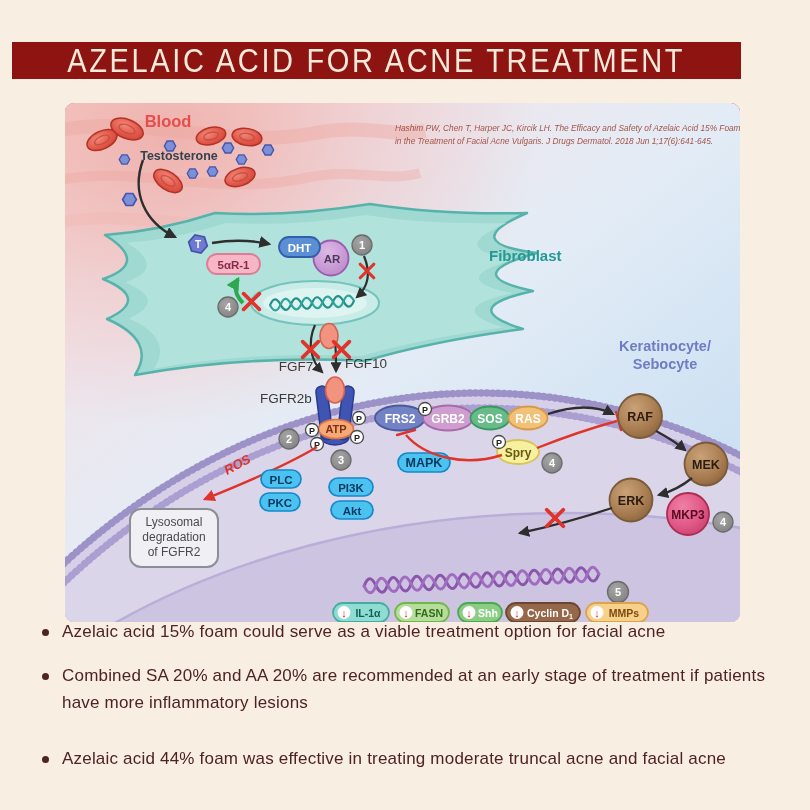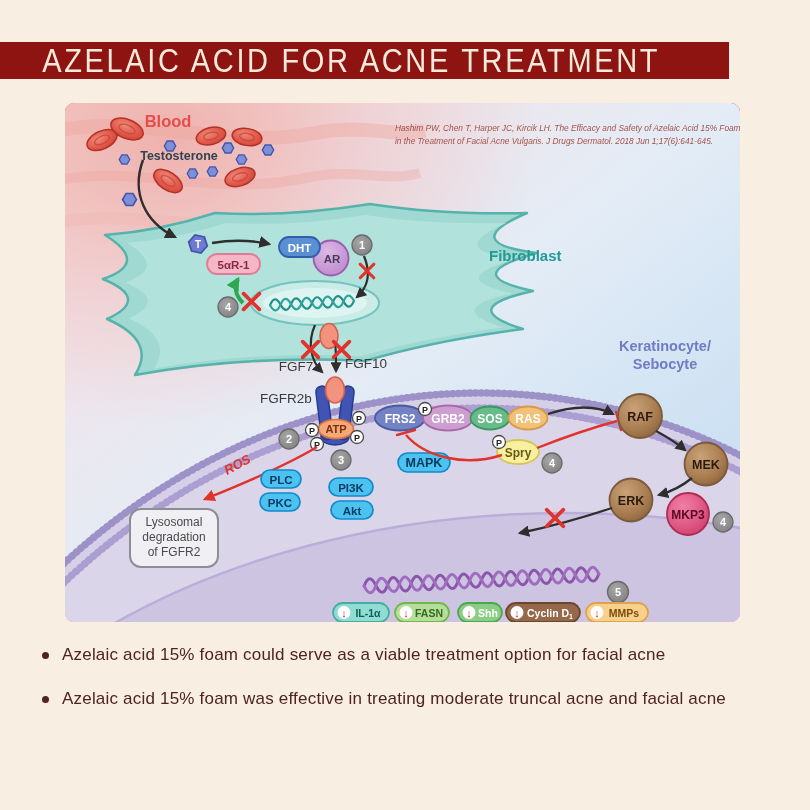--- a/index.html
+++ b/index.html
@@ -1,26 +1,26 @@
 <!DOCTYPE html>
 <html><head>
 <meta charset="utf-8">
 <style>
   html,body{margin:0;padding:0;}
   body{width:810px;height:810px;position:relative;background:#f8efe2;
        font-family:"Liberation Sans",sans-serif;overflow:hidden;}
-  .title-bar{position:absolute;left:0;top:42px;width:729px;height:37px;background:#8d1410;
-             display:flex;align-items:center;justify-content:flex-start;}
+  .title-bar{position:absolute;left:12px;top:42px;width:729px;height:37px;background:#8d1410;
+             display:flex;align-items:center;justify-content:center;}
   .title-text{font-size:33px;font-weight:400;letter-spacing:3px;color:#f7eadb;
               white-space:nowrap;transform:scaleX(.88);font-family:"Liberation Sans",sans-serif;}
   .panel{position:absolute;left:65px;top:103px;width:675px;height:519px;border-radius:9px;
          overflow:hidden;background:#be185d;}
   .panel svg{display:block;}
   svg text{font-family:"Liberation Sans",sans-serif;}
-  .bullets{position:absolute;left:42px;top:642px;width:740px;list-style:none;margin:0;padding:0;}
+  .bullets{position:absolute;left:42px;top:619px;width:740px;list-style:none;margin:0;padding:0;}
   .bullets li{display:flex;gap:13px;margin-bottom:17px;}
   .bullets li.gap-lg{margin-bottom:29px;}
   .dot{flex:0 0 7px;width:7px;height:7px;border-radius:50%;background:#4e2320;margin-top:10px;}
   .btext{font-size:17px;line-height:1.58;color:#4e2320;letter-spacing:.2px;}
 </style>
 </head>
 <body>
 
 <div class="title-bar">
   <span class="title-text">AZELAIC ACID FOR ACNE TREATMENT</span>
@@ -373,17 +373,21 @@
     <text x="559" y="513.5" text-anchor="middle" font-size="10.5" font-weight="bold" fill="#7c4a12">MMPs</text>
   </g>
 </svg>
 </div>
 
 <ul class="bullets">
   <li>
     <span class="dot"></span>
     <span class="btext">Azelaic acid 15% foam could serve as a viable treatment option for facial acne</span>
   </li>
+  <li class="gap-lg">
+    <span class="dot"></span>
+    <span class="btext">Combined SA 20% and AA 20% are recommended at an early stage of treatment if patients have more inflammatory lesions</span>
+  </li>
   <li>
     <span class="dot"></span>
-    <span class="btext">Azelaic acid 15% foam was effective in treating moderate truncal acne and facial acne</span>
+    <span class="btext">Azelaic acid 44% foam was effective in treating moderate truncal acne and facial acne</span>
   </li>
 </ul>
 
 </body></html>

